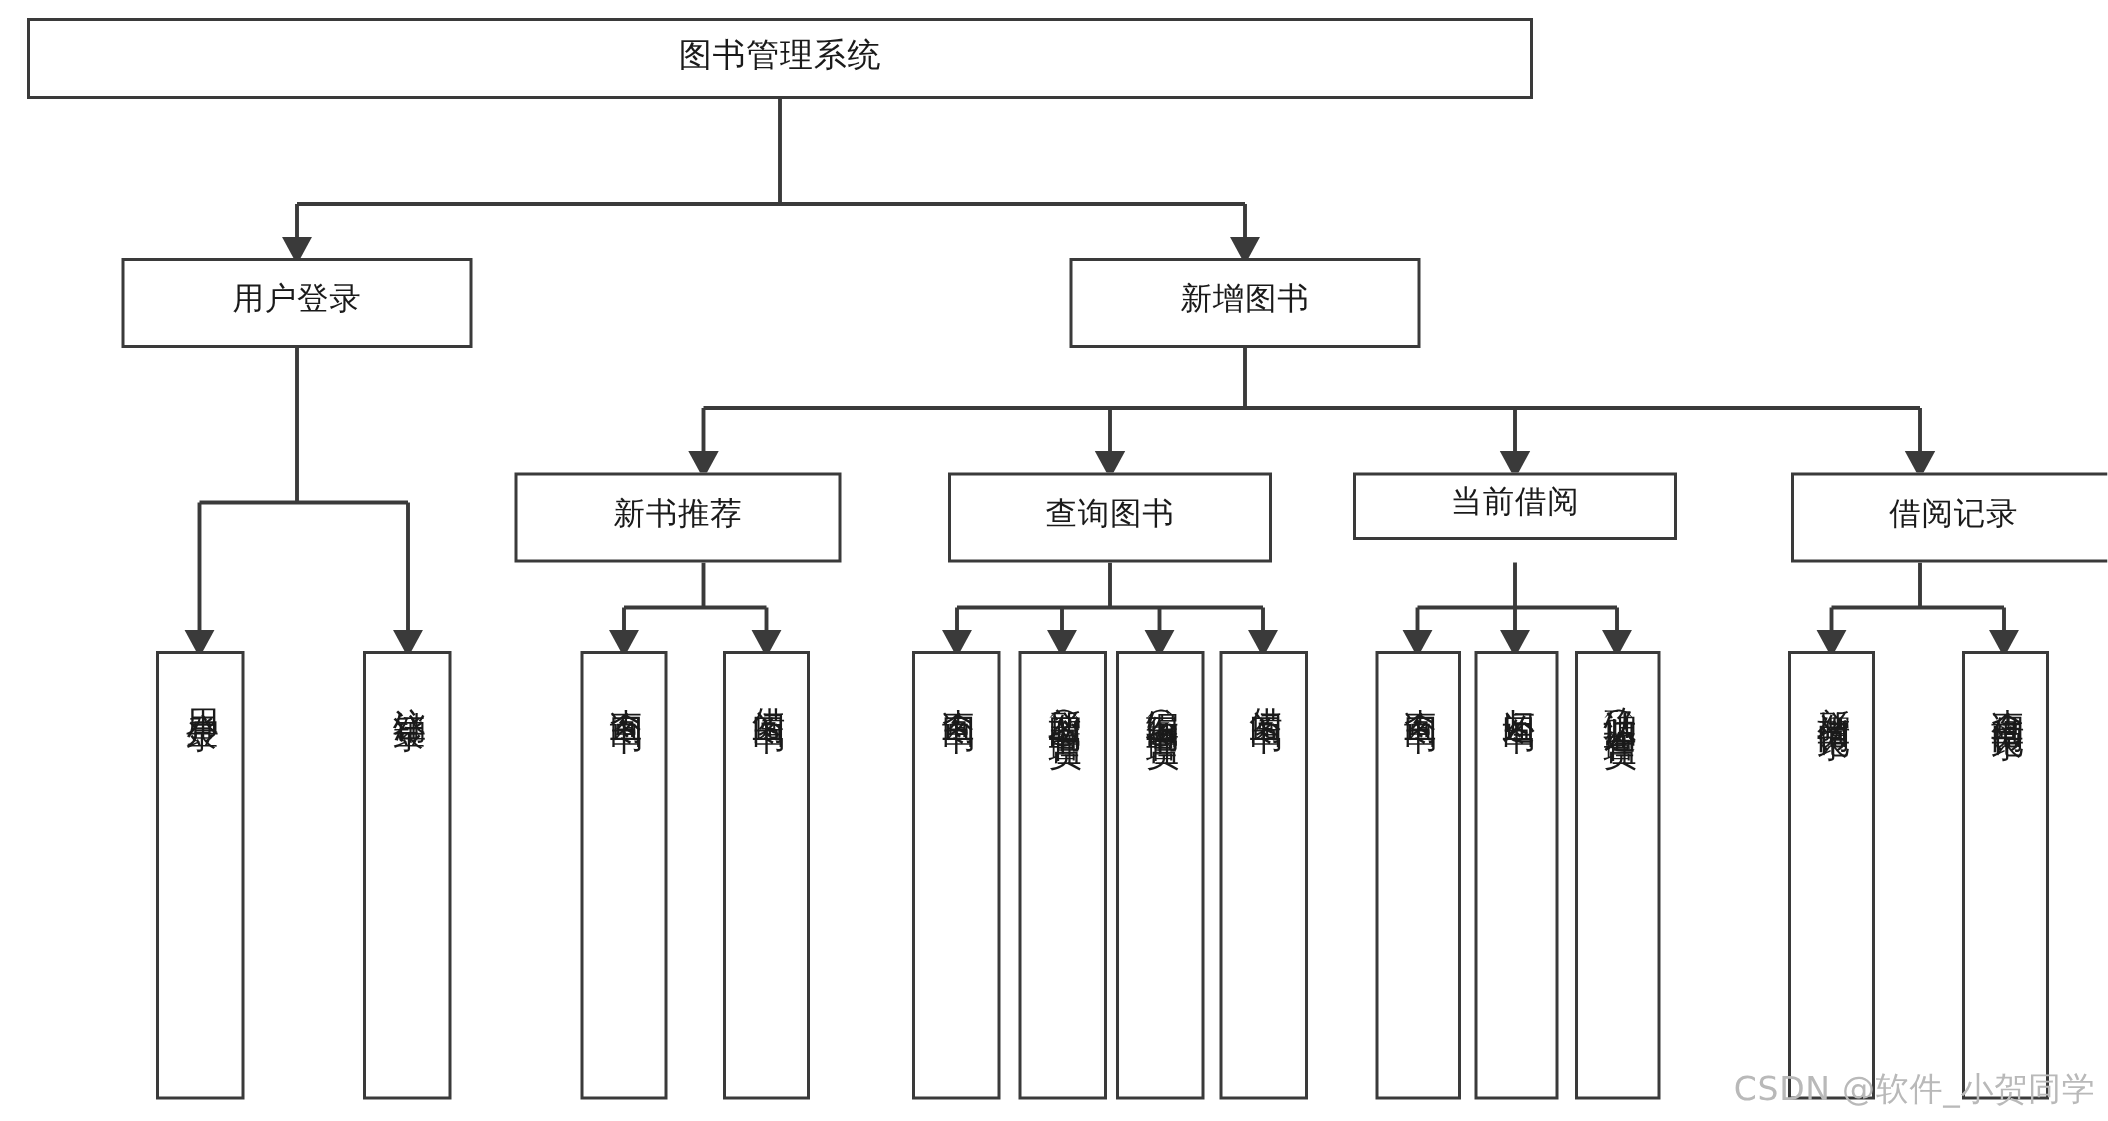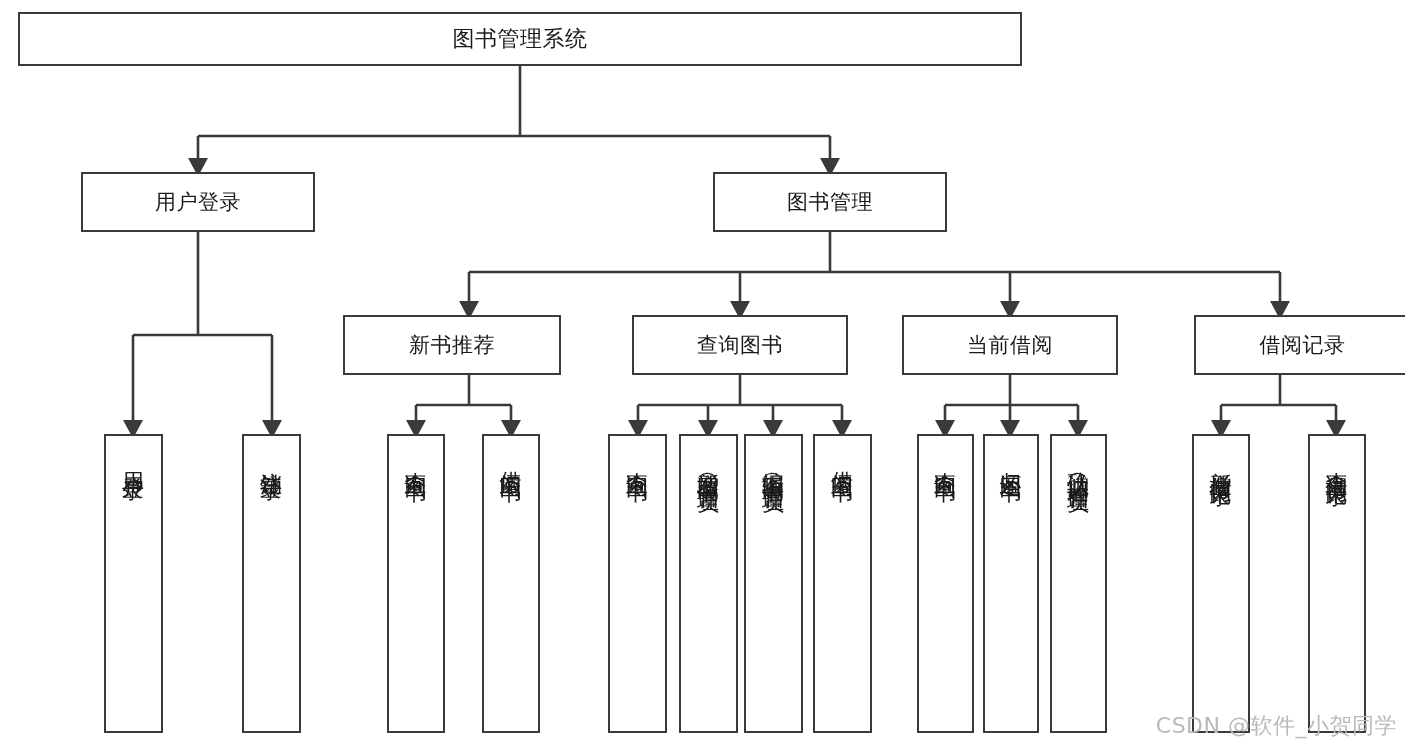--- a/index.html
+++ b/index.html
@@ -34,20 +34,21 @@
     display: flex;
     align-items: center;
     justify-content: center;
     color: #1a1a1a;
   }
   .node .label {
     display: block;
     text-align: center;
     line-height: 1.18;
     letter-spacing: 0.5px;
+    font-family: Liberation Mono, monospace;
   }
   
   .node.h .label {
     writing-mode: horizontal-tb;
     font-size: 21px;
   }
   .node.root .label {
     font-size: 22px;
   }
   
@@ -131,30 +132,30 @@
   </svg>
 
   <div class="node h root" style="left:18px; top:12px; width:1004px; height:54px;">
     <span class="label">图书管理系统</span>
   </div>
 
   <div class="node h" style="left:81px; top:172px; width:234px; height:60px;">
     <span class="label">用户登录</span>
   </div>
   <div class="node h" style="left:713px; top:172px; width:234px; height:60px;">
-    <span class="label">图书管理</span>
+    <span class="label">新增图书</span>
   </div>
 
   <div class="node h" style="left:343px; top:315px; width:218px; height:60px;">
     <span class="label">新书推荐</span>
   </div>
   <div class="node h" style="left:632px; top:315px; width:216px; height:60px;">
     <span class="label">查询图书</span>
   </div>
-  <div class="node h" style="left:902px; top:315px; width:216px; height:60px;">
+  <div class="node h" style="left:902px; top:315px; width:216px; height:45px;">
     <span class="label">当前借阅</span>
   </div>
   <div class="node h" style="left:1194px; top:315px; width:217px; height:60px;">
     <span class="label">借阅记录</span>
   </div>
 
   <div class="node v" style="left:104px; top:434px; width:59px; height:299px;">
     <span class="label">用户登录</span>
   </div>
   <div class="node v" style="left:242px; top:434px; width:59px; height:299px;">

